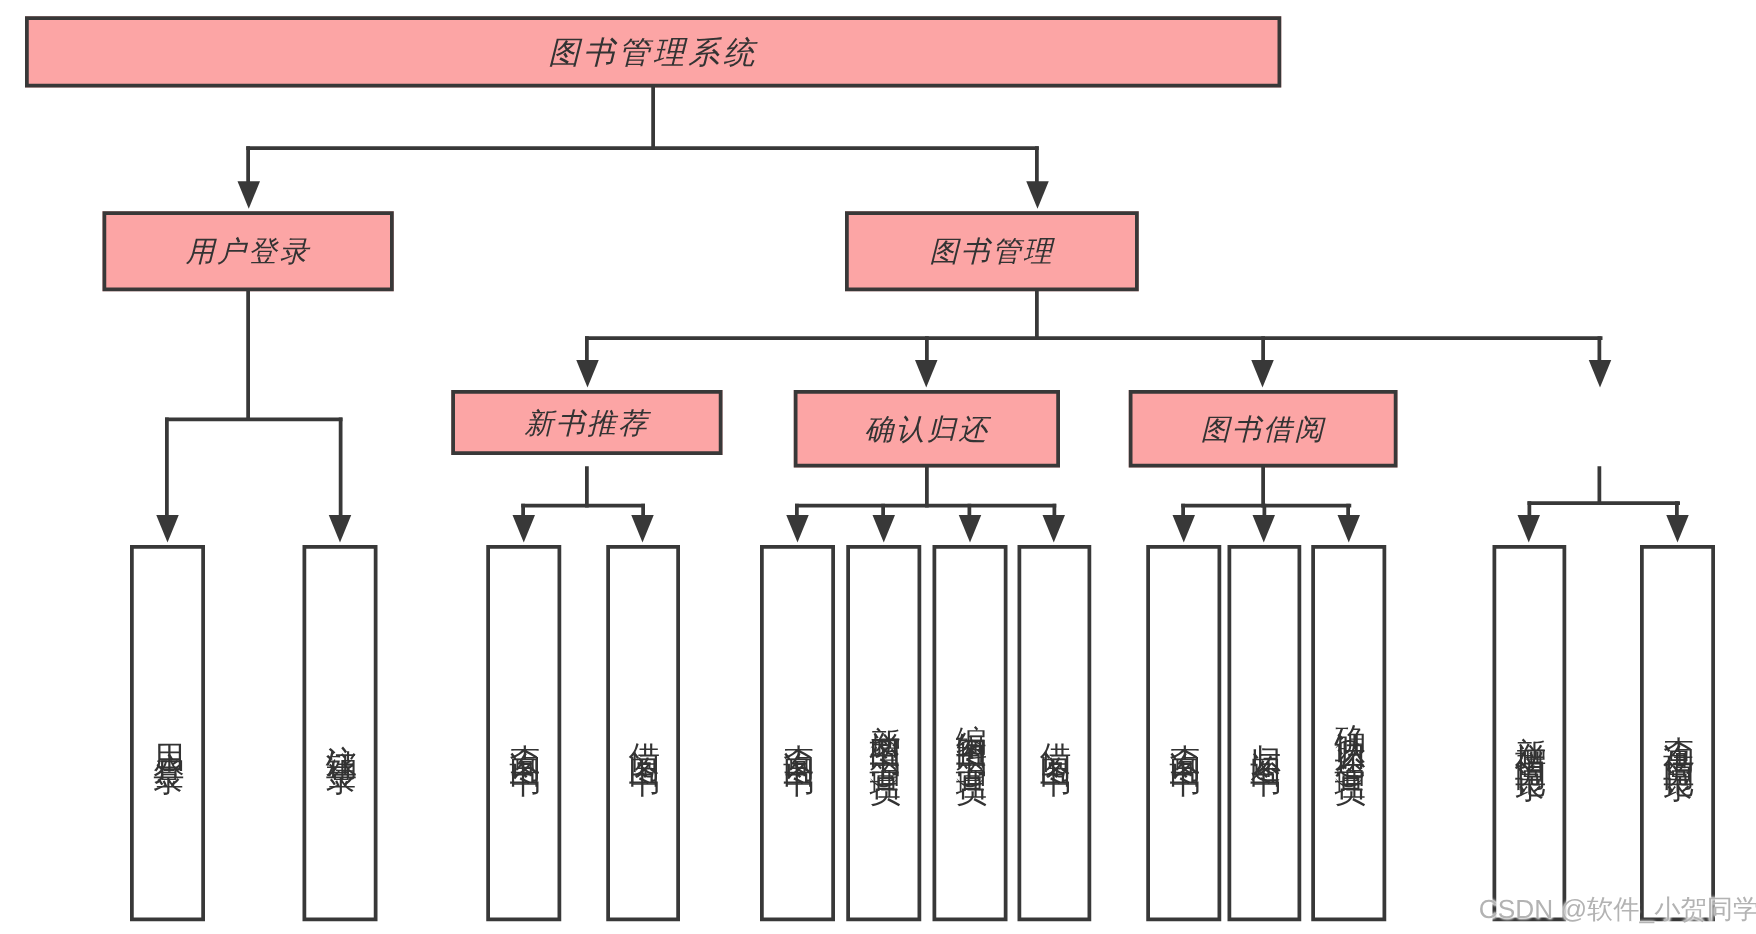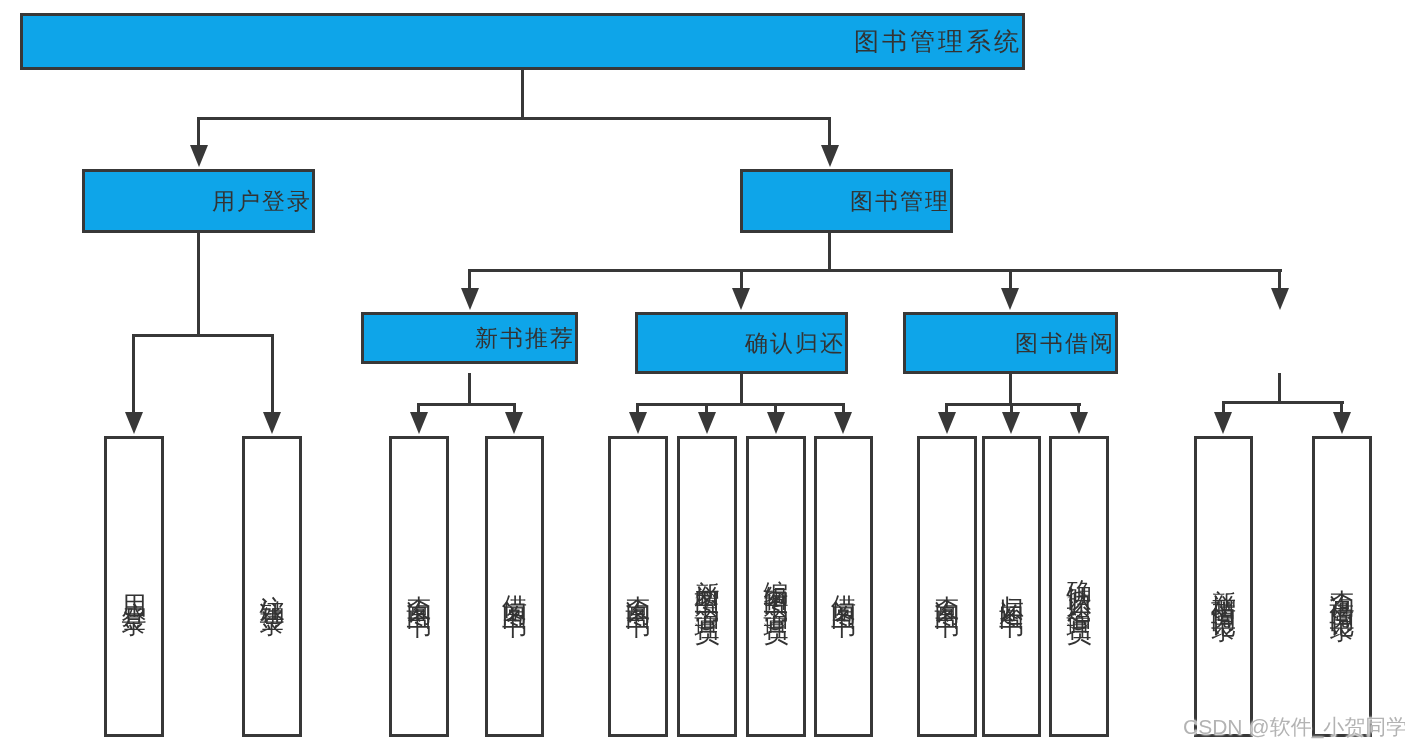--- a/index.html
+++ b/index.html
@@ -12,28 +12,29 @@
     position:relative;
     width:1405px;
     height:747px;
     background:#ffffff;
     overflow:hidden;
   }
   .box{
     position:absolute;
     box-sizing:border-box;
     border:3px solid #383838;
-    background:#0ea5e9;
+    background:#fca5a5;
     display:flex;
     align-items:center;
-    justify-content:flex-end;
+    justify-content:center;
     color:#333333;
     font-size:23px;
     letter-spacing:2px;
     white-space:nowrap;
+    font-style:italic;
   }
   .box.root{ font-size:25px; letter-spacing:3px; }
   .vbox{
     position:absolute;
     box-sizing:border-box;
     border:3px solid #383838;
     background:#ffffff;
     top:436px;
     height:301px;
     display:flex;
@@ -84,21 +85,21 @@
   <div class="vline" style="left:521px;top:69px;height:50px"></div>
   <div class="hline" style="left:197px;top:117px;width:634px"></div>
   <div class="vline" style="left:197px;top:117px;height:32px"></div>
   <div class="arrow" style="left:190px;top:145px"></div>
   <div class="vline" style="left:828px;top:117px;height:32px"></div>
   <div class="arrow" style="left:821px;top:145px"></div>
 
   <div class="box" style="left:82px;top:169px;width:233px;height:64px">
     <span>用户登录</span>
   </div>
-  <div class="box" style="left:740px;top:169px;width:213px;height:64px">
+  <div class="box" style="left:676px;top:169px;width:235px;height:64px">
     <span>图书管理</span>
   </div>
 
   <div class="vline" style="left:197px;top:232px;height:104px"></div>
   <div class="hline" style="left:132px;top:334px;width:142px"></div>
   <div class="vline" style="left:132px;top:334px;height:78px"></div>
   <div class="arrow" style="left:125px;top:412px"></div>
   <div class="vline" style="left:271px;top:334px;height:78px"></div>
   <div class="arrow" style="left:263px;top:412px"></div>
 

